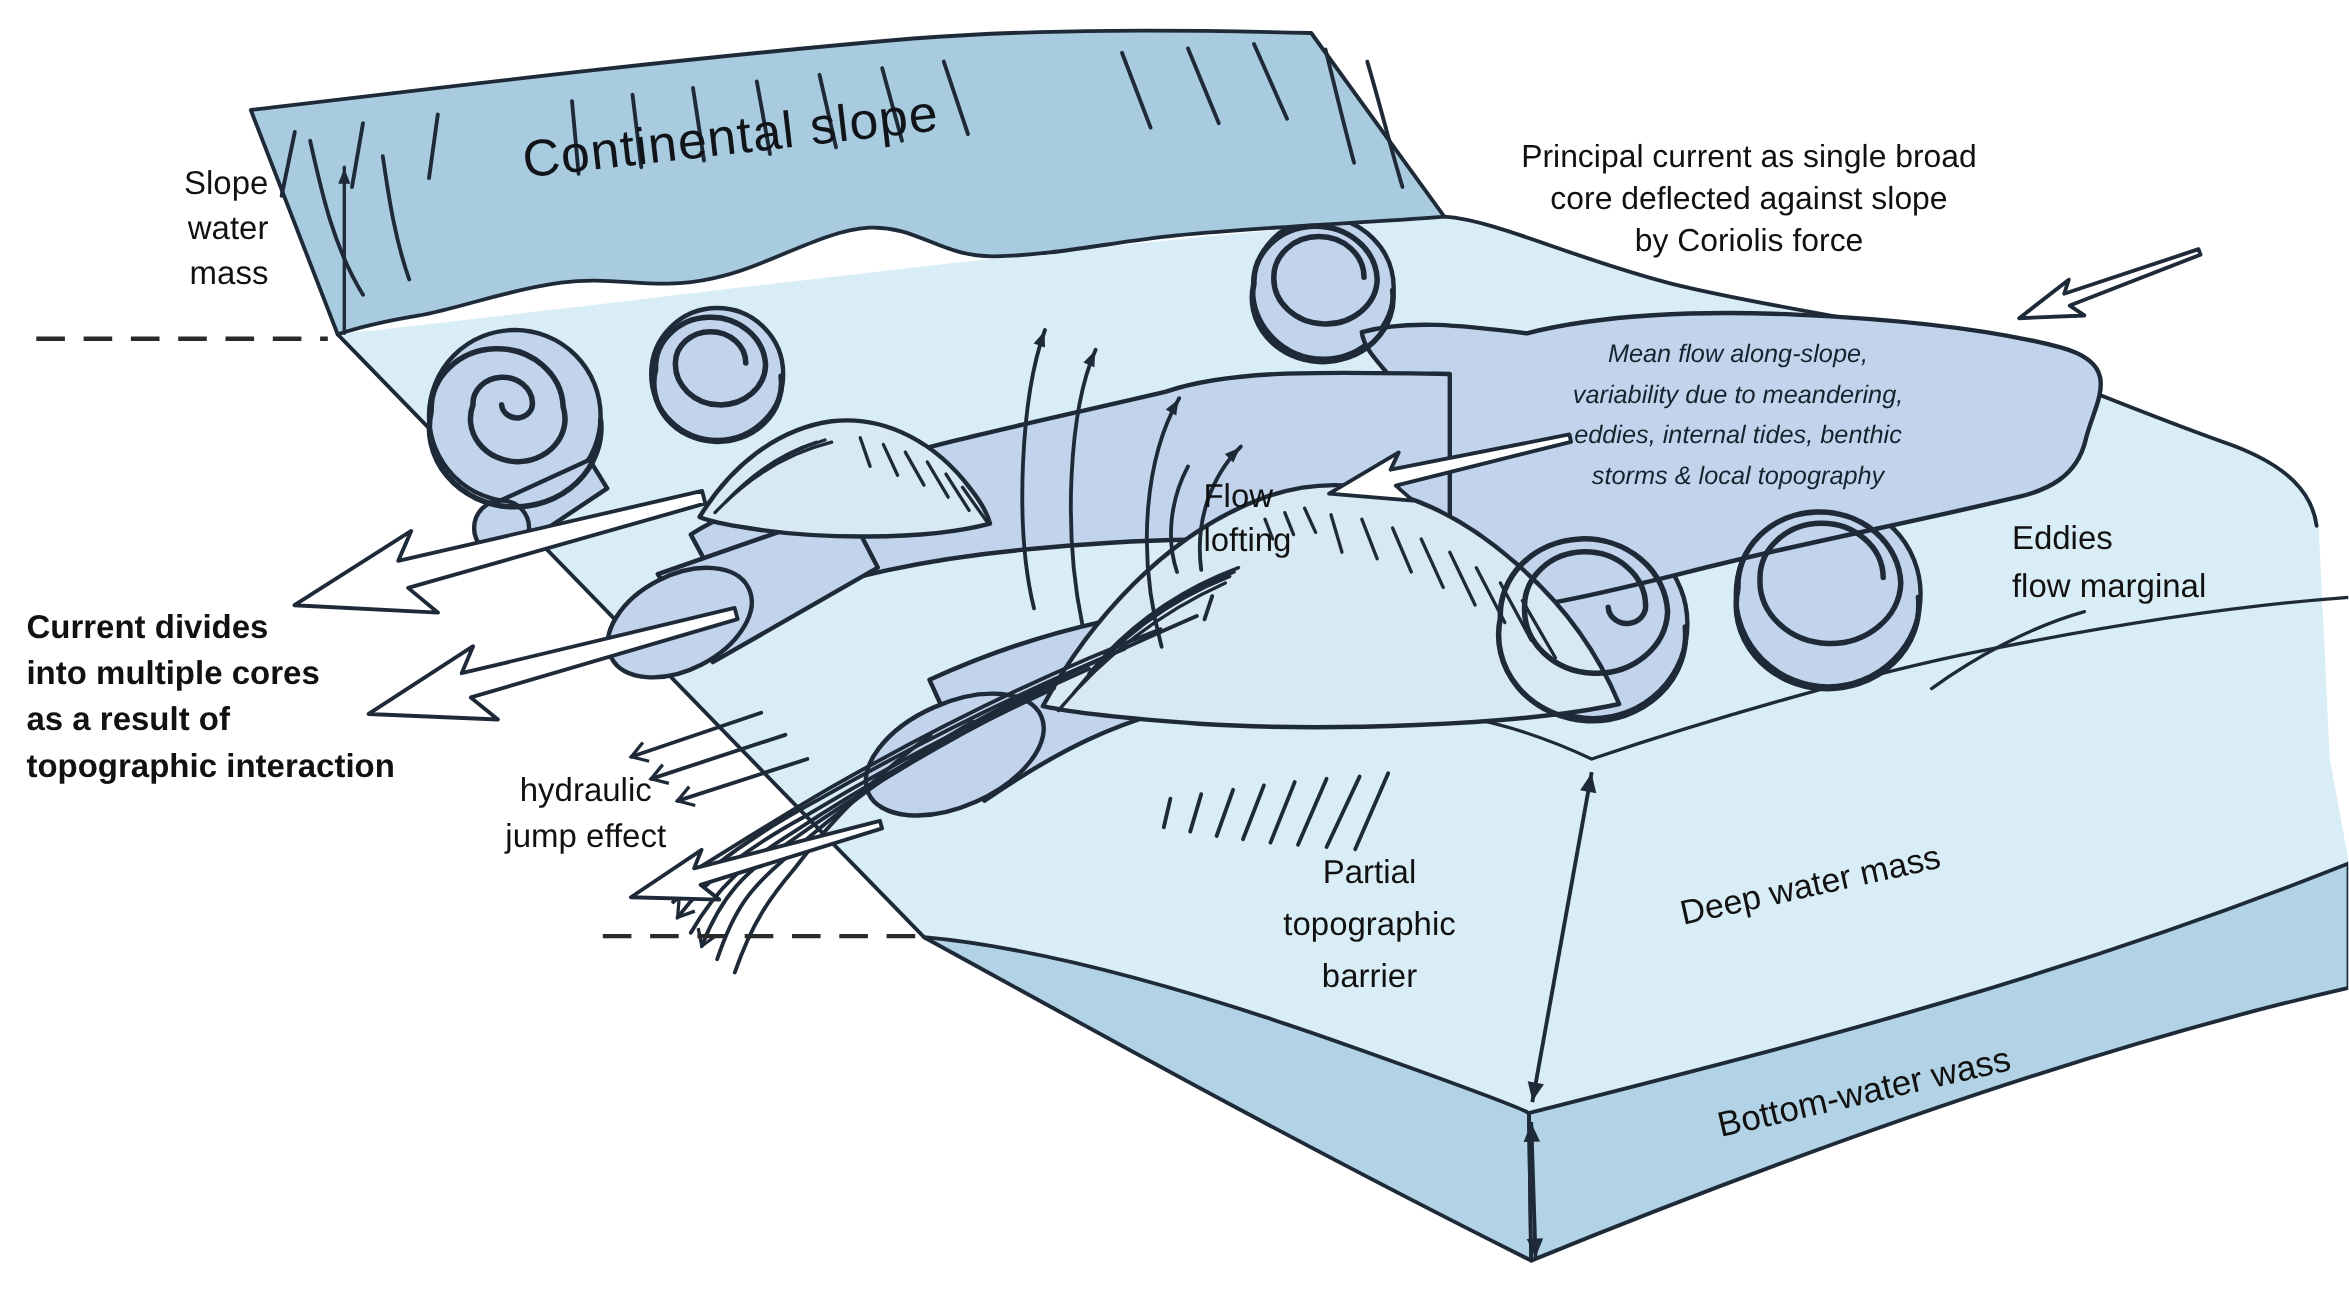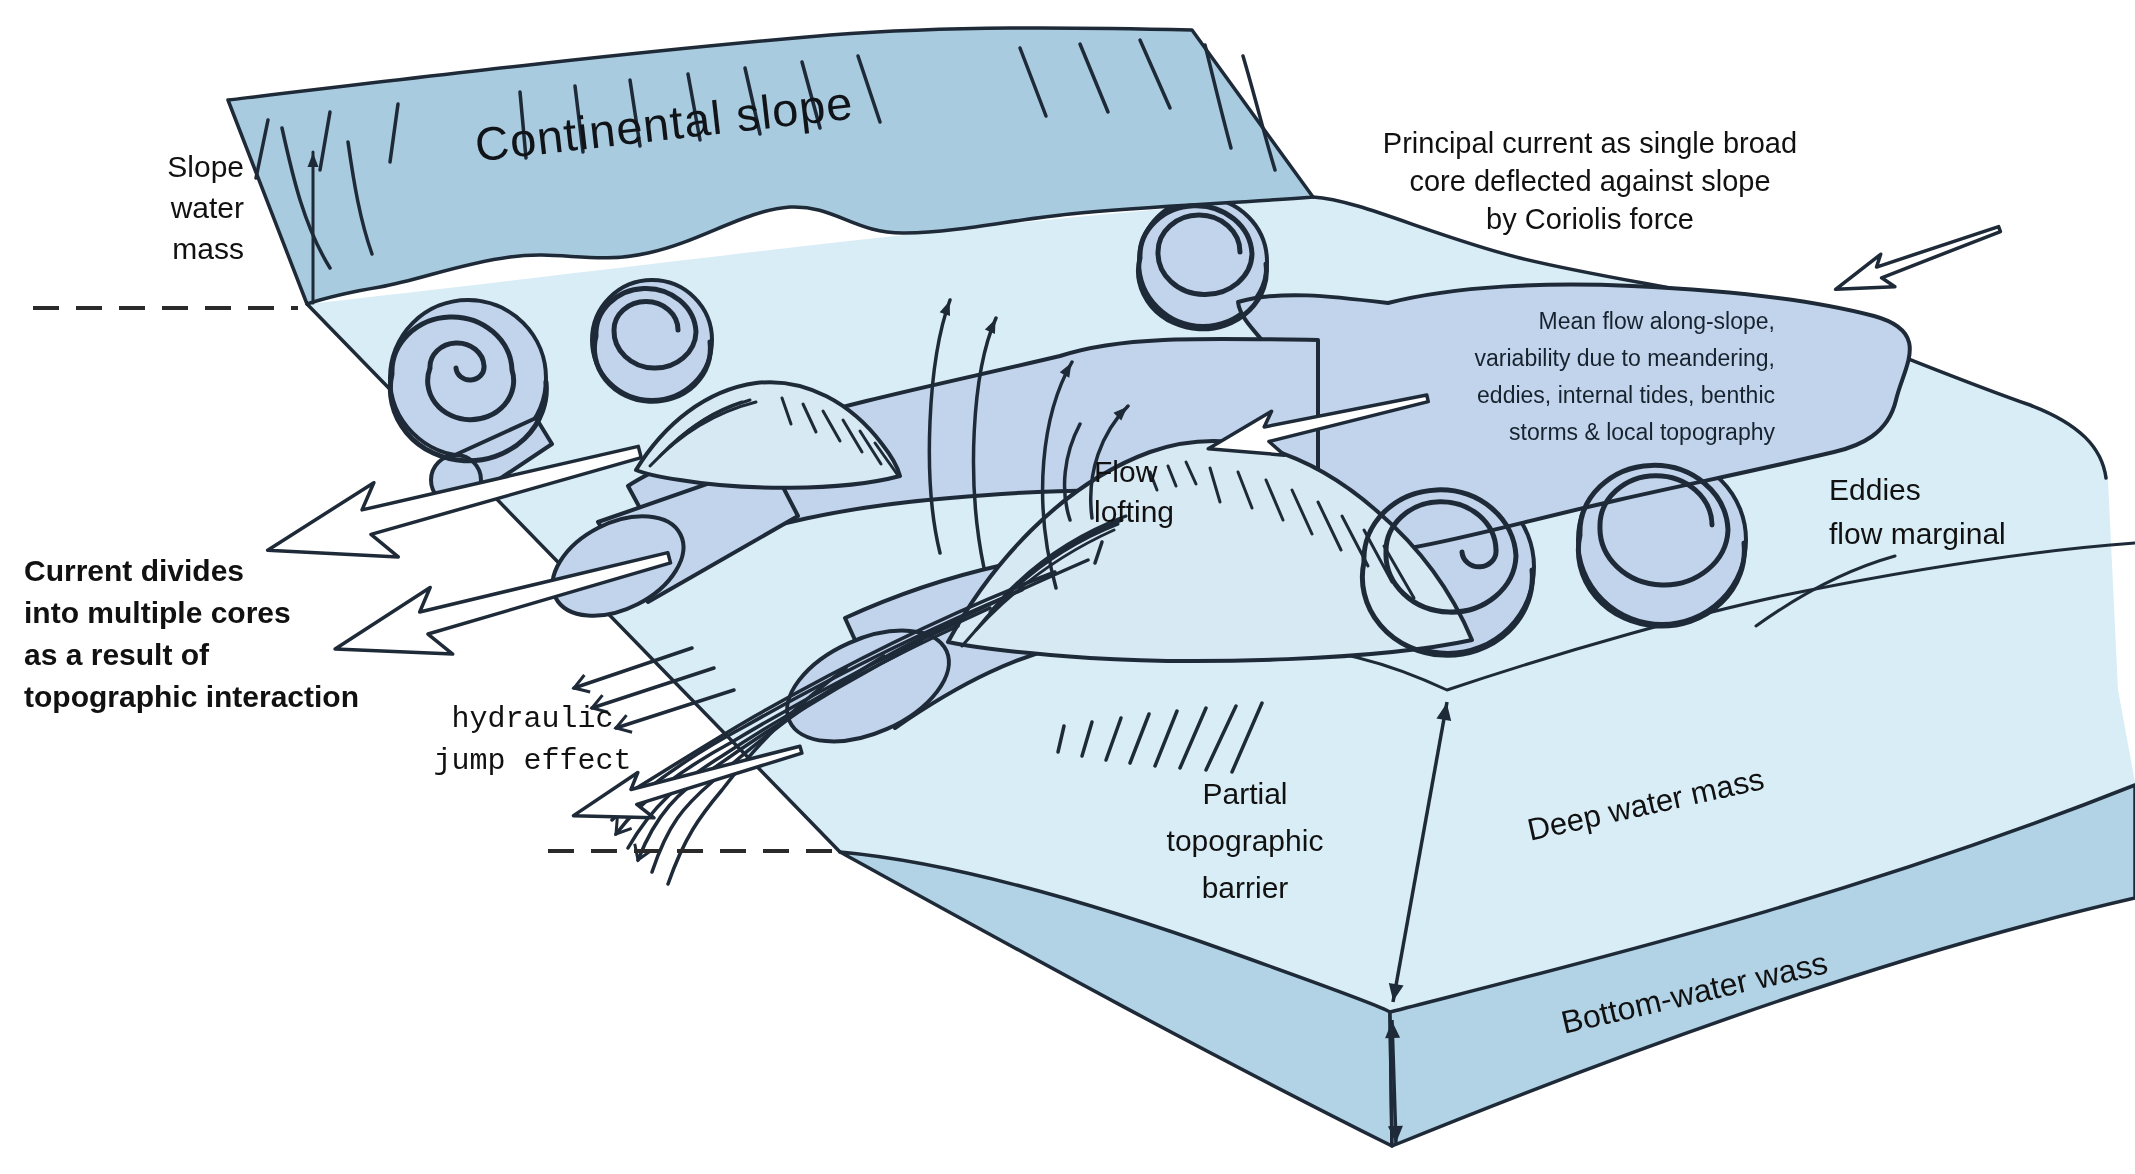--- a/index.html
+++ b/index.html
@@ -4,25 +4,25 @@
 <style>
   html,body{margin:0;padding:0;background:#fff;}
   #stage{position:relative;width:2135px;height:1174px;background:#fff;overflow:hidden;
          font-family:"Liberation Sans",sans-serif;}
   #art{position:absolute;left:0;top:0;}
   .lbl{position:absolute;color:#111;white-space:pre-line;line-height:1.35;}
   #title-label{left:424px;top:92px;width:480px;font-size:47px;letter-spacing:1px;
                transform:rotate(-6.5deg);text-align:center;color:#101418;}
   #slope-water-mass{left:84px;top:146px;width:160px;font-size:30px;line-height:41px;text-align:right;}
   #principal-current{left:1350px;top:124px;width:480px;font-size:29px;line-height:38px;text-align:center;}
-  #mean-flow{left:1385px;top:303px;width:390px;font-size:23px;line-height:37px;text-align:right;color:#16222e;}
+  #mean-flow{left:1385px;top:303px;width:390px;font-size:23px;line-height:37px;text-align:center;color:#16222e;font-style:italic;}
   #eddies-flow-marginal{left:1813px;top:468px;width:260px;font-size:30px;line-height:44px;margin-left:16px;}
-  #flow-lofting{left:1094px;top:432px;width:160px;font-size:30px;line-height:40px;margin-top:20px;}
+  #flow-lofting{left:1094px;top:432px;width:160px;font-size:30px;line-height:40px;}
   #current-divides{left:24px;top:550px;width:390px;font-size:30px;line-height:42px;font-weight:bold;}
-  #hydraulic-jump{left:425px;top:698px;width:215px;font-size:30px;line-height:42px;text-align:center;font-family:Liberation Mono, monospace;}
+  #hydraulic-jump{left:425px;top:698px;width:215px;font-size:30px;line-height:42px;text-align:center;}
   #partial-topographic-barrier{left:1125px;top:770px;width:240px;font-size:30px;line-height:47px;text-align:center;}
   #deep-water-mass{left:1528px;top:810px;width:340px;font-size:31px;transform:rotate(-12.5deg);
                    transform-origin:left center;}
   #bottom-water-mass{left:1562px;top:1002px;width:440px;font-size:32px;transform:rotate(-13deg);
                      transform-origin:left center;}
 </style>
 </head>
 <body>
 
 <div id="stage">

